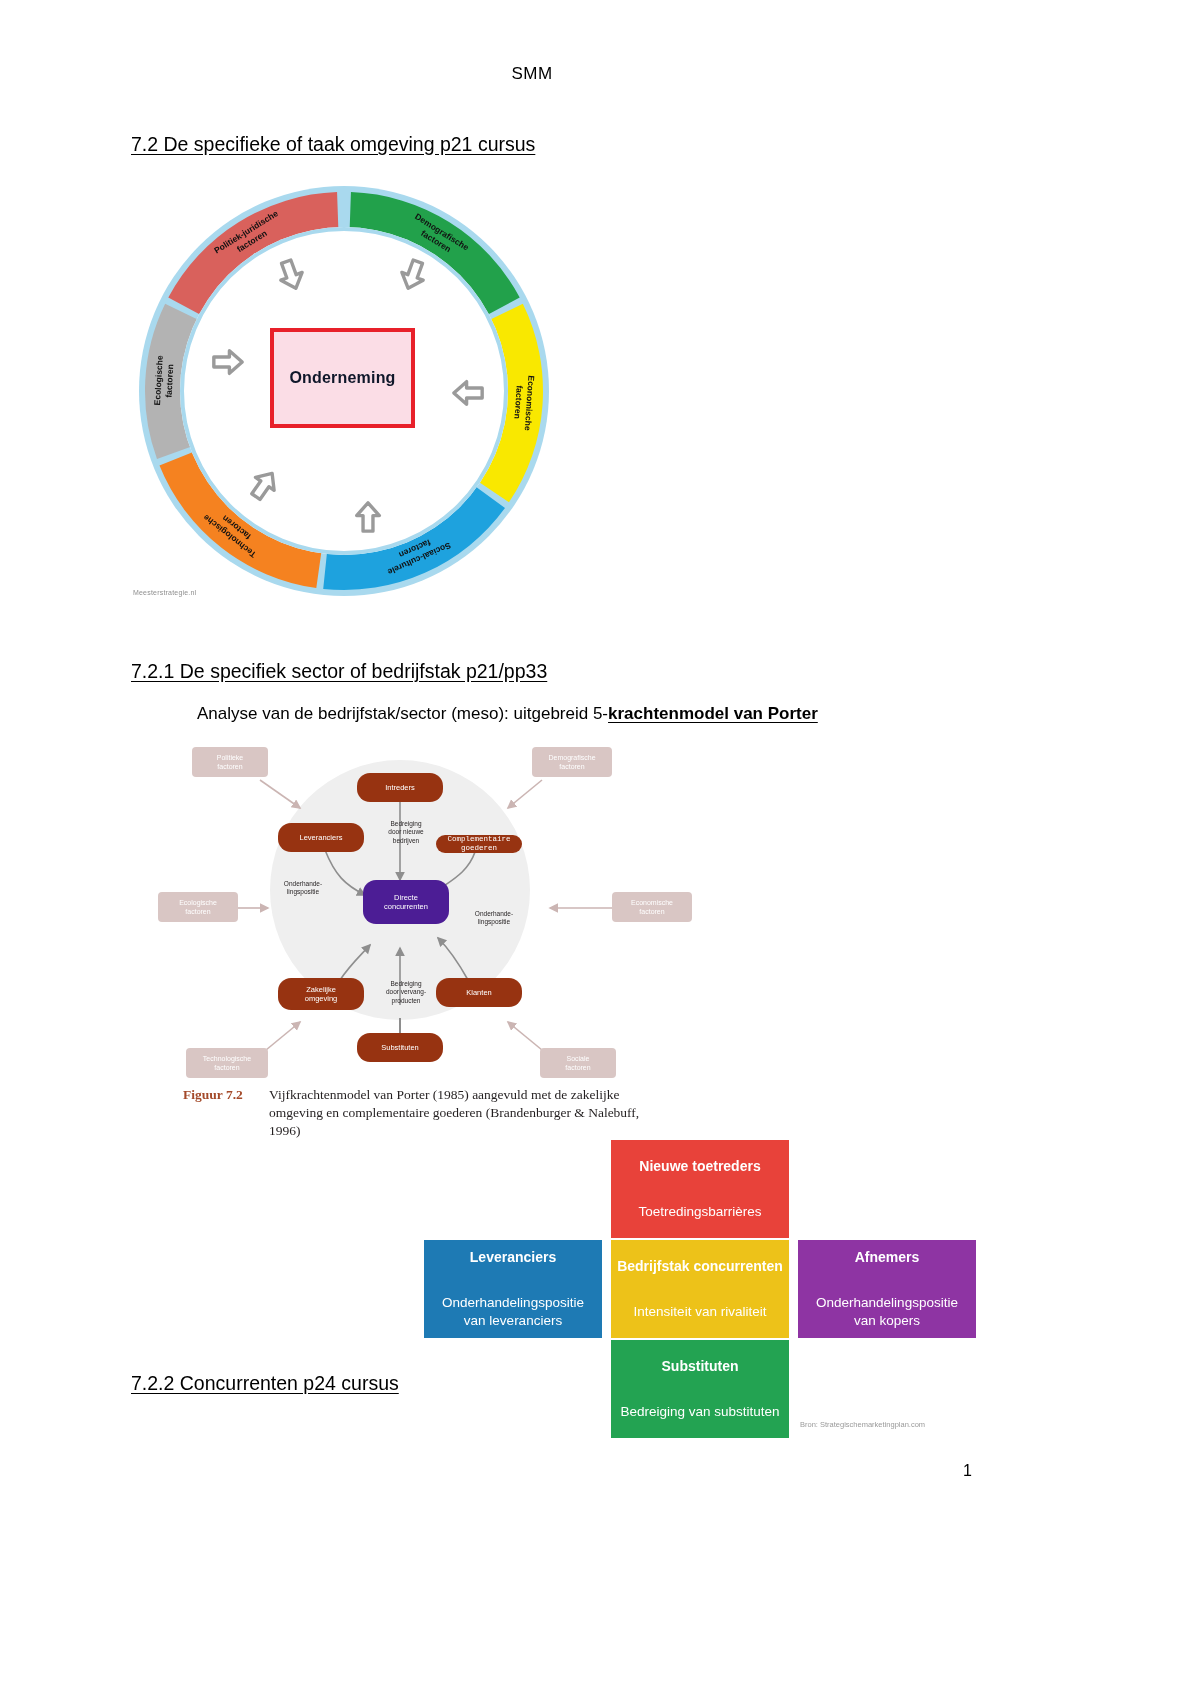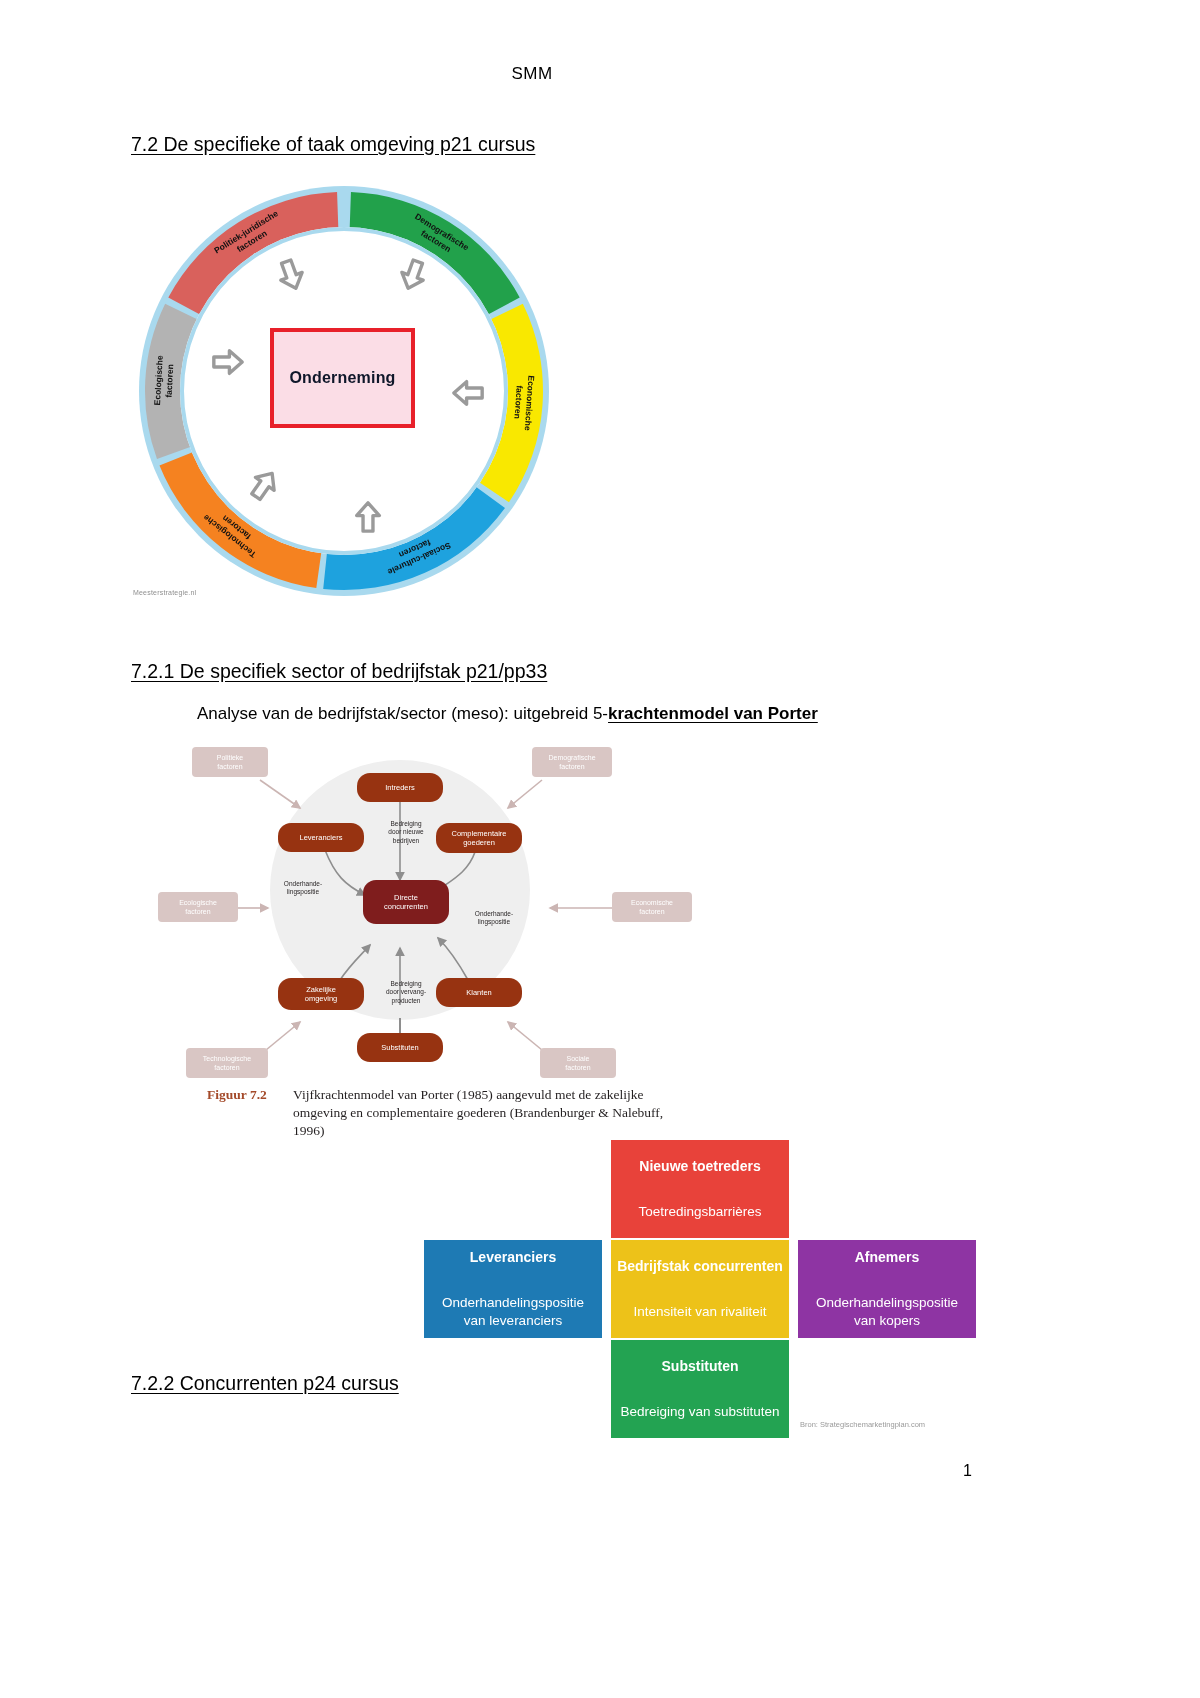--- a/index.html
+++ b/index.html
@@ -110,41 +110,41 @@
   }
   .pbox {
     position:absolute;
     background:#973311; color:#fff;
     border-radius:13px;
     font-size:7.5px; text-align:center;
     display:flex; align-items:center; justify-content:center;
     line-height:1.25;
     padding:2px 3px;
   }
-  .pbox.dark { background:#7f1d1d; }
+  .pbox.dark { background:#4c1d95; }
   .ext {
     position:absolute;
     background:#d9c6c4; color:#ffffff;
     border-radius:4px;
     font-size:7px; text-align:center;
     display:flex; align-items:center; justify-content:center;
     line-height:1.3;
     padding:2px;
   }
   .plabel {
     position:absolute;
     font-size:6.5px; color:#231f20; text-align:center;
     line-height:1.3;
   }
 
   .fig-cap {
     position:absolute; left:183px; top:1086px;
     width:520px;
     font-family:"Liberation Serif", serif;
-    font-size:13.5px; line-height:1.35; color:#231f20;margin-left:24px;
+    font-size:13.5px; line-height:1.35; color:#231f20;
   }
   .fig-cap .fignum {
     color:#a44a2a; font-weight:bold;
     display:inline-block; width:86px;
   }
   .fig-cap .captxt {
     display:inline-block; vertical-align:top; width:400px;
   }
 
   
@@ -272,21 +272,21 @@
     <path d="M110,40 L150,68" stroke="#cbb5b3" stroke-width="1.6" fill="none" marker-end="url(#ahp)"></path>
     <path d="M392,40 L358,68" stroke="#cbb5b3" stroke-width="1.6" fill="none" marker-end="url(#ahp)"></path>
     <path d="M88,168 L118,168" stroke="#cbb5b3" stroke-width="1.6" fill="none" marker-end="url(#ahp)"></path>
     <path d="M462,168 L400,168" stroke="#cbb5b3" stroke-width="1.6" fill="none" marker-end="url(#ahp)"></path>
     <path d="M116,310 L150,282" stroke="#cbb5b3" stroke-width="1.6" fill="none" marker-end="url(#ahp)"></path>
     <path d="M392,310 L358,282" stroke="#cbb5b3" stroke-width="1.6" fill="none" marker-end="url(#ahp)"></path>
   </svg>
 
   <div class="pbox" style="left:207px; top:33px;  width:86px; height:29px;">Intreders</div>
   <div class="pbox" style="left:128px; top:83px;  width:86px; height:29px;">Leveranciers</div>
-  <div class="pbox" style="left:286px; top:83px;  width:86px; height:30px; white-space:pre-line;">Complementaire
+  <div class="pbox" style="left:286px; top:95px;  width:86px; height:18px; white-space:pre-line;font-family:Liberation Mono, monospace;">Complementaire
 goederen</div>
   <div class="pbox dark" style="left:213px; top:140px; width:86px; height:44px; white-space:pre-line;">Directe
 concurrenten</div>
   <div class="pbox" style="left:128px; top:238px; width:86px; height:32px; white-space:pre-line;">Zakelijke
 omgeving</div>
   <div class="pbox" style="left:286px; top:238px; width:86px; height:29px;">Klanten</div>
   <div class="pbox" style="left:207px; top:293px; width:86px; height:29px;">Substituten</div>
 
   <div class="plabel" style="left:214px; top:80px;  width:84px; white-space:pre-line;">Bedreiging
 door nieuwe

